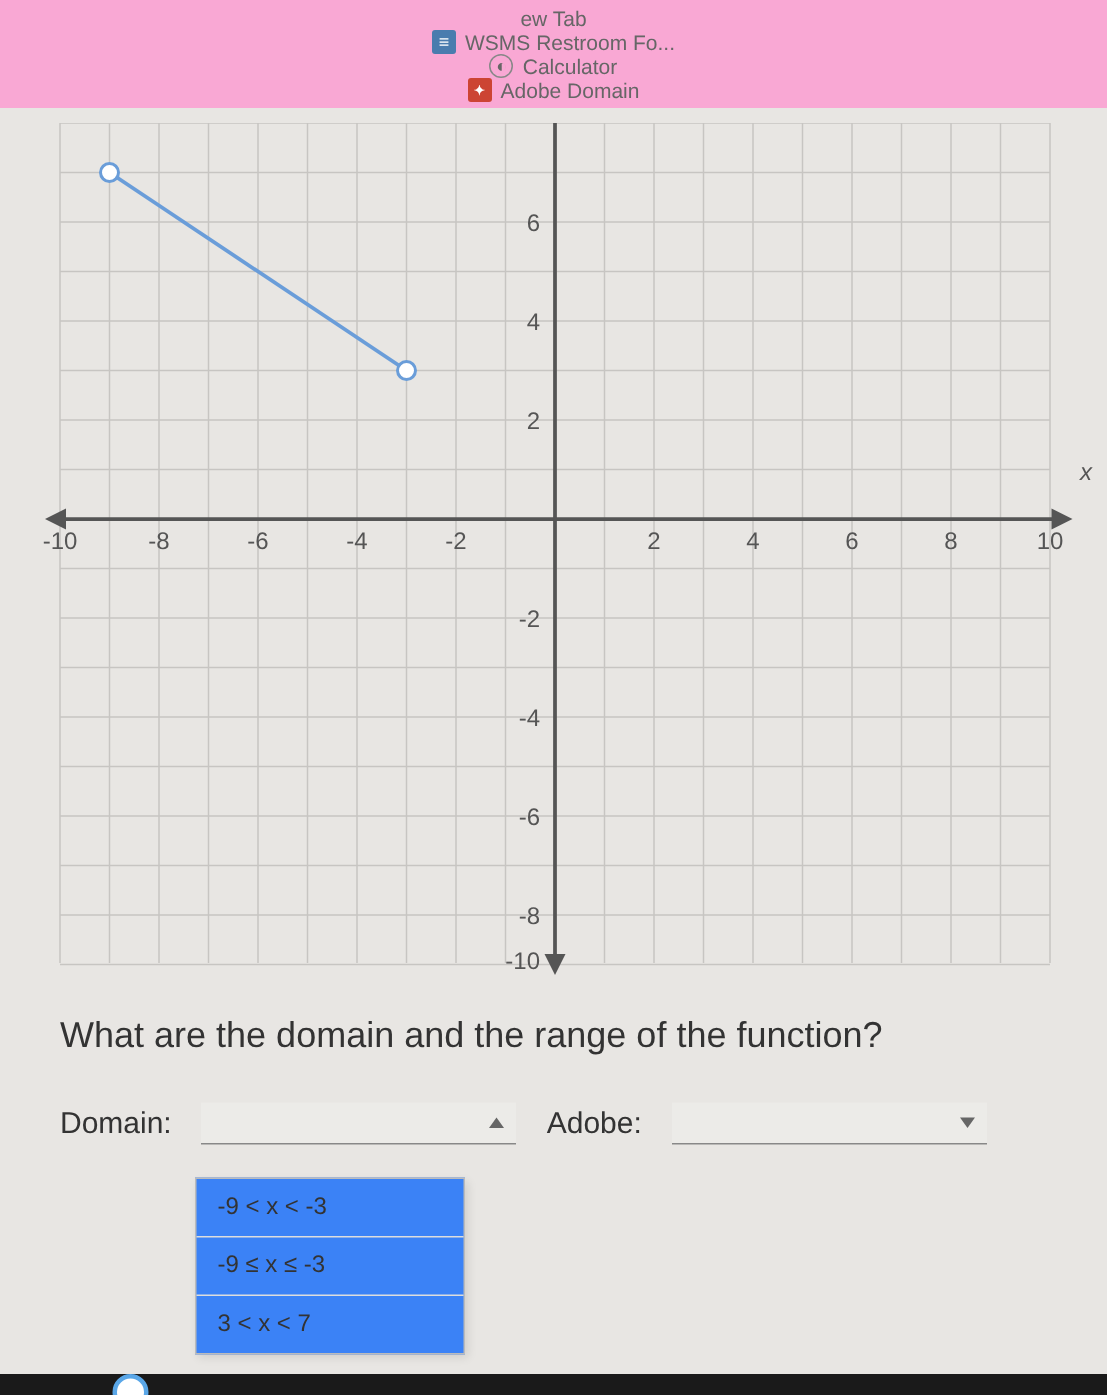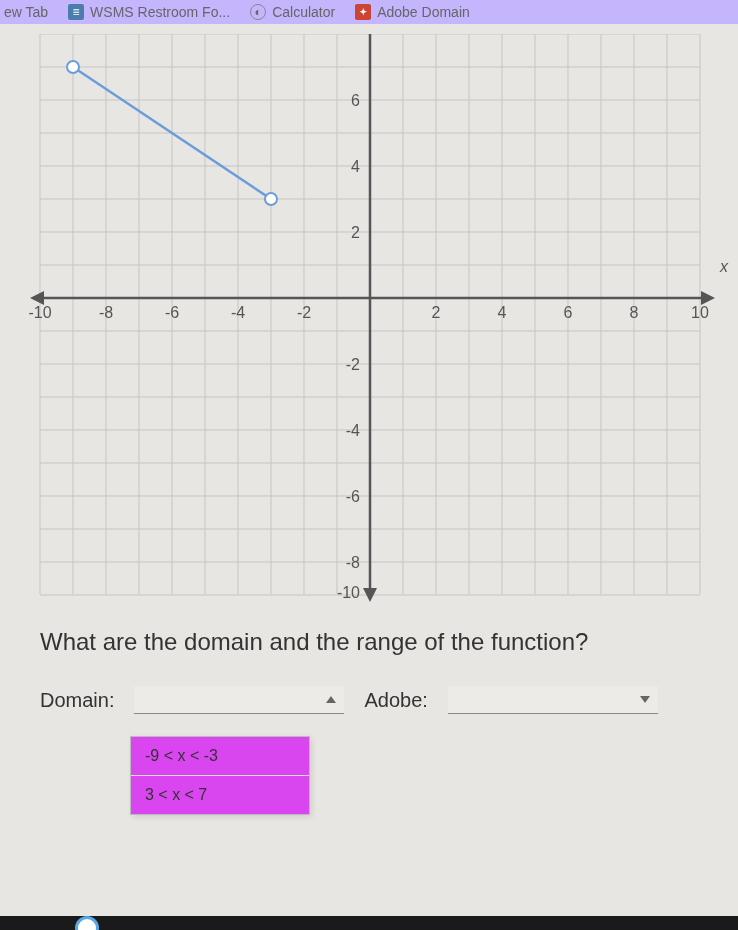--- a/index.html
+++ b/index.html
@@ -7,25 +7,25 @@
       font-family: Arial, sans-serif;
       background: #e8e6e3;
       width: 738px;
       height: 930px;
       overflow: hidden;
       position: relative;
     }
     .tabs {
       display: flex;
       align-items: center;
-      gap: 20px;
       padding: 4px 4px;
-      background: #c4b5fd;
+      background: #f9a8d4;
       font-size: 14px;
       color: #666;
+      flex-direction: column;
     }
     .tab-item {
       display: flex;
       align-items: center;
       gap: 6px;
       cursor: pointer;
     }
     .icon-box {
       width: 16px;
       height: 16px;
@@ -83,21 +83,21 @@
     }
     .caret-down {
       width: 0; height: 0;
       border-left: 5px solid transparent;
       border-right: 5px solid transparent;
       border-top: 7px solid #666;
     }
     .options {
       margin-left: 130px;
       margin-top: 12px;
-      background: #d946ef;
+      background: #3b82f6;
       border: 1px solid #bbb;
       width: 180px;
       box-shadow: 2px 2px 6px rgba(0,0,0,0.1);
     }
     .option {
       padding: 10px 14px;
       font-size: 16px;
       color: #333;
       border-bottom: 1px solid #ddd;
       cursor: pointer;
@@ -231,18 +231,19 @@
     <span class="caret-up"></span>
   </div>
   <span class="ans-label">Adobe:</span>
   <div class="dropdown-field">
     <span class="caret-down"></span>
   </div>
 </div>
 
 <div class="options">
   <div class="option">-9 &lt; x &lt; -3</div>
+  <div class="option">-9 ≤ x ≤ -3</div>
   <div class="option">3 &lt; x &lt; 7</div>
 </div>
 
 <div class="taskbar">
   <div class="taskbar-circle"></div>
 </div>
 
 </body></html>

